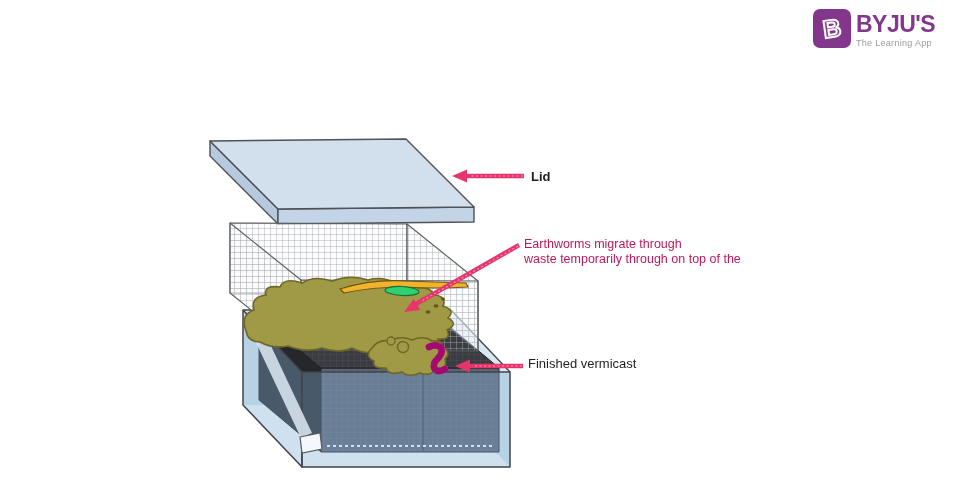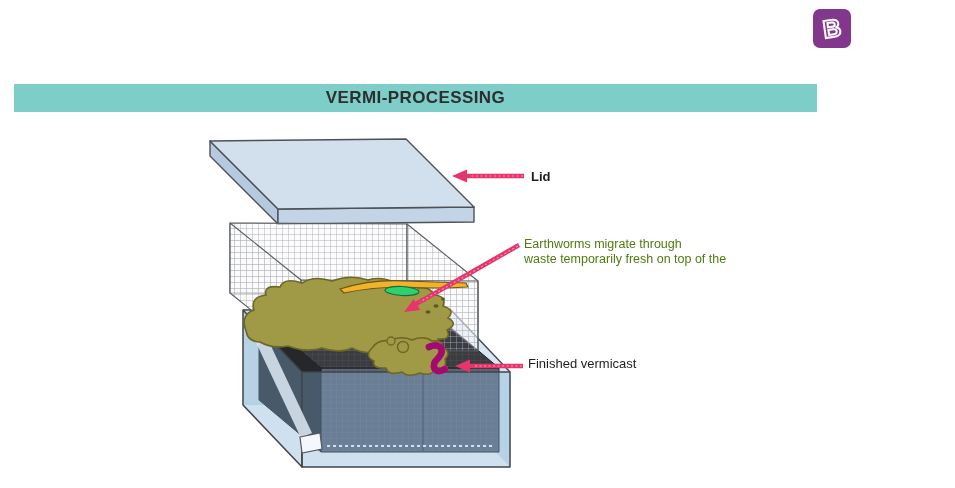--- a/index.html
+++ b/index.html
@@ -15,21 +15,21 @@
   
   .banner{position:absolute;left:14px;top:84px;width:803px;height:28px;background:#7dcdc8;
           display:flex;align-items:center;justify-content:center;}
   .banner-title{font-size:17px;font-weight:bold;color:#2e2e2e;letter-spacing:0.4px;}
   
   .diagram{position:absolute;left:0;top:0;}
   
   .lbl{position:absolute;font-size:13px;color:#1e1e1e;white-space:nowrap;}
   .lbl-lid{left:531px;top:169px;font-weight:bold;}
   .lbl-finished{left:528px;top:356px;}
-  .note{position:absolute;left:524px;top:237px;font-size:12.5px;line-height:14.7px;color:#4d7c0f;
+  .note{position:absolute;left:524px;top:237px;font-size:12.5px;line-height:14.7px;color:#be185d;
         white-space:nowrap;}
 </style>
 </head>
 <body>
 
 <div class="page">
 
   <svg class="diagram" width="955" height="488" viewBox="0 0 955 488">
     <defs>
       <pattern id="meshLight" width="6" height="6" patternUnits="userSpaceOnUse">
@@ -132,28 +132,29 @@
       </g>
     </g>
   </svg>
 
   <div class="brand">
     <div class="brand-box">
       <svg width="38" height="39" viewBox="0 0 38 39">
         <text x="19" y="28" text-anchor="middle" font-family="Liberation Sans, sans-serif" font-size="25" font-weight="bold" fill="none" stroke="#ffffff" stroke-width="2" transform="rotate(-8 19 19)">B</text>
       </svg>
     </div>
+    <div class="brand-text">
+      <div class="brand-name">BYJU'S</div>
+      <div class="brand-tagline">The Learning App</div>
+    </div>
   </div>
 
-  <div class="banner">
-    <span class="banner-title">VERMI-PROCESSING</span>
-  </div>
 
   <div class="lbl lbl-lid">Lid</div>
 
   <div class="note">
     <div>Earthworms migrate through</div>
-    <div>waste temporarily fresh on top of the</div>
+    <div>waste temporarily through on top of the</div>
   </div>
 
   <div class="lbl lbl-finished">Finished vermicast</div>
 
 </div>
 
 </body></html>

